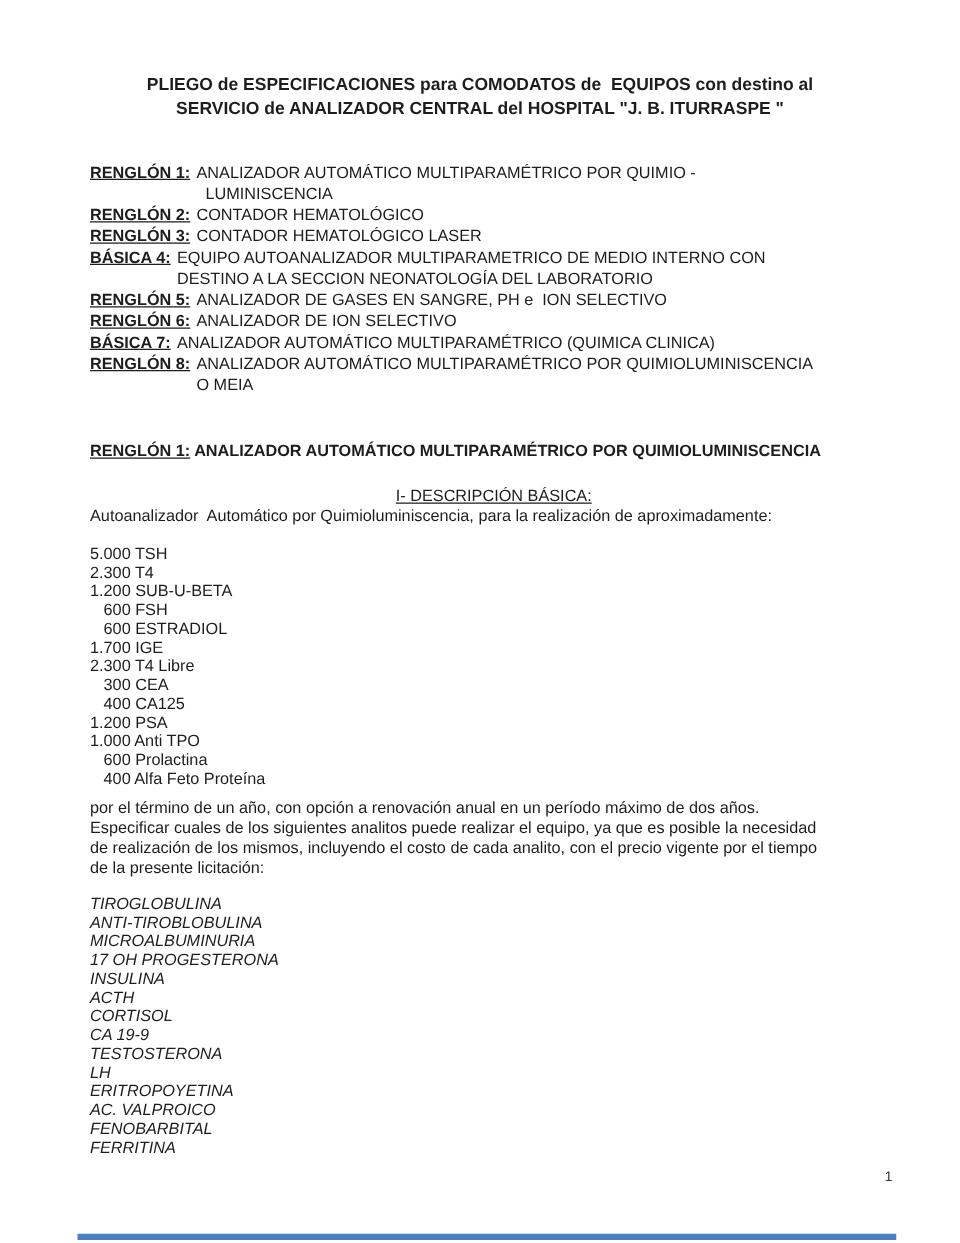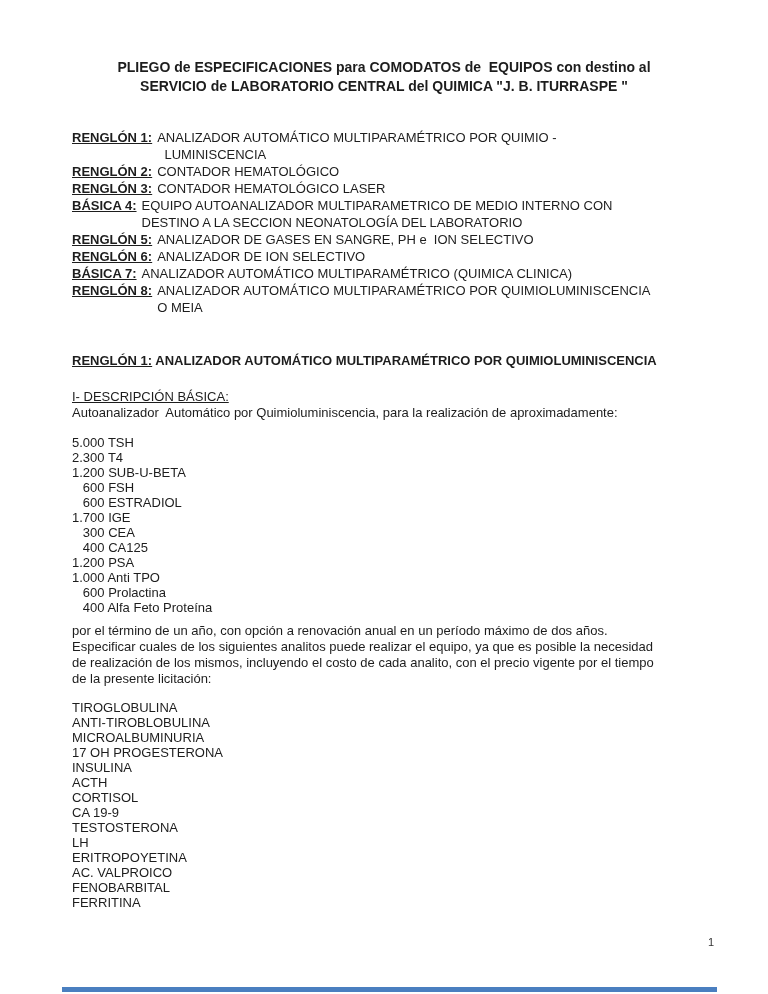--- a/index.html
+++ b/index.html
@@ -34,30 +34,31 @@
   .section-heading{
     margin:36px 50px 0 72px;
     font-weight:bold;
     line-height:17px;
   }
   .section-heading .shl{text-decoration:underline;}
   .subsection-heading{
     margin:20px 50px 0 72px;
     text-decoration:underline;
     line-height:16px;
+    text-align:center;
   }
   .intro-line{margin:0 50px 0 72px;line-height:16px;white-space:pre-wrap;}
   .test-list{margin:14px 50px 0 72px;}
   .test-list .li{line-height:15px;white-space:pre-wrap;}
   .terms-paragraph{
     margin:8px 56px 0 72px;
     line-height:16px;
     white-space:pre-line;
   }
-  .analyte-list{margin:13px 50px 1px 72px;}
+  .analyte-list{margin:13px 50px 1px 72px;font-style:italic;}
   .analyte-list .li{line-height:15px;white-space:pre-wrap;}
   .page-number{
     position:absolute;
     top:936px;right:54px;
     font-size:11px;
     line-height:12px;
     color:#333;
   }
   .footer-rule{
     position:absolute;
@@ -66,21 +67,21 @@
     background:#4a7fc0;
   }
 </style>
 </head>
 <body>
 
 <div class="page">
 
   <div class="doc-title">
     <div class="tline">PLIEGO de ESPECIFICACIONES para COMODATOS de  EQUIPOS con destino al</div>
-    <div class="tline">SERVICIO de LABORATORIO CENTRAL del QUIMICA "J. B. ITURRASPE "</div>
+    <div class="tline">SERVICIO de ANALIZADOR CENTRAL del HOSPITAL "J. B. ITURRASPE "</div>
   </div>
 
   <div class="renglon-index">
     <div class="renglon-row">
       <span class="renglon-label">RENGLÓN 1:</span>
       <span class="renglon-text">ANALIZADOR AUTOMÁTICO MULTIPARAMÉTRICO POR QUIMIO -
   LUMINISCENCIA</span>
     </div>
     <div class="renglon-row">
       <span class="renglon-label">RENGLÓN 2:</span>
@@ -121,20 +122,21 @@
   <div class="subsection-heading">I- DESCRIPCIÓN BÁSICA:</div>
   <div class="intro-line">Autoanalizador  Automático por Quimioluminiscencia, para la realización de aproximadamente:</div>
 
   <div class="test-list">
     <div class="li">5.000 TSH</div>
     <div class="li">2.300 T4</div>
     <div class="li">1.200 SUB-U-BETA</div>
     <div class="li">   600 FSH</div>
     <div class="li">   600 ESTRADIOL</div>
     <div class="li">1.700 IGE</div>
+    <div class="li">2.300 T4 Libre</div>
     <div class="li">   300 CEA</div>
     <div class="li">   400 CA125</div>
     <div class="li">1.200 PSA</div>
     <div class="li">1.000 Anti TPO</div>
     <div class="li">   600 Prolactina</div>
     <div class="li">   400 Alfa Feto Proteína</div>
   </div>
 
   <div class="terms-paragraph">por el término de un año, con opción a renovación anual en un período máximo de dos años.
 Especificar cuales de los siguientes analitos puede realizar el equipo, ya que es posible la necesidad

